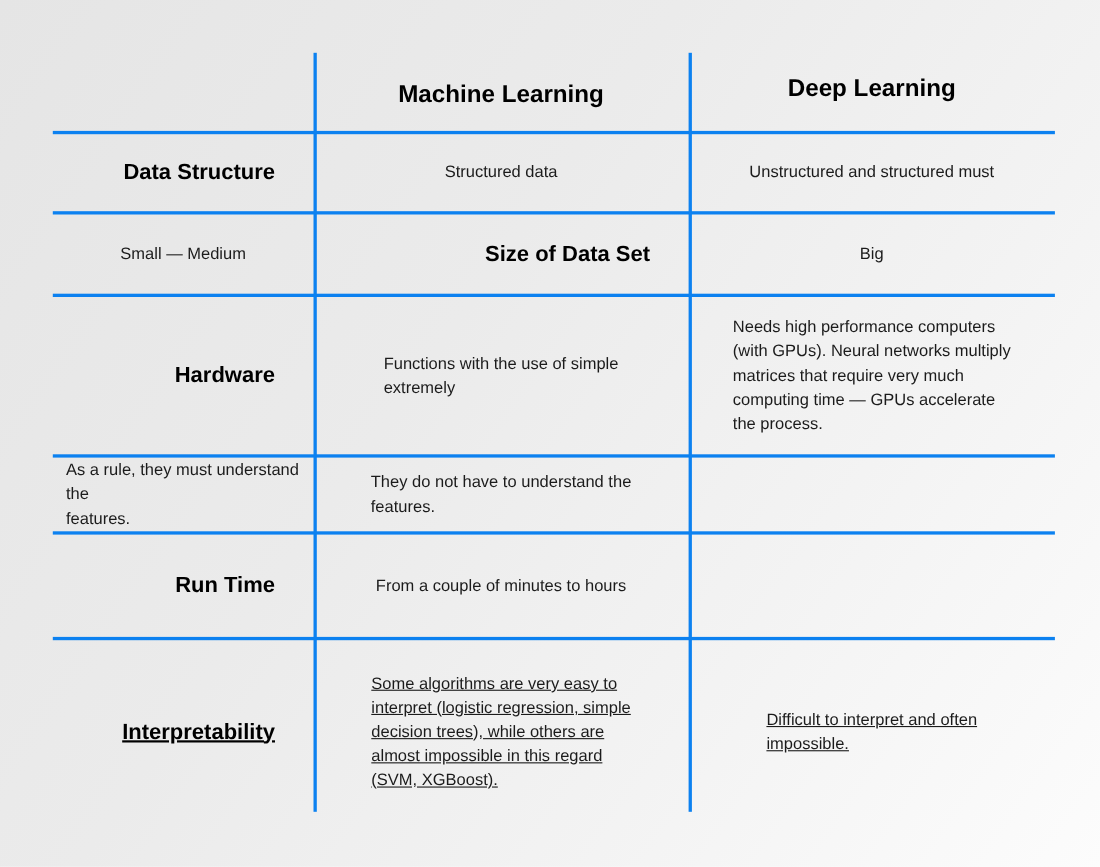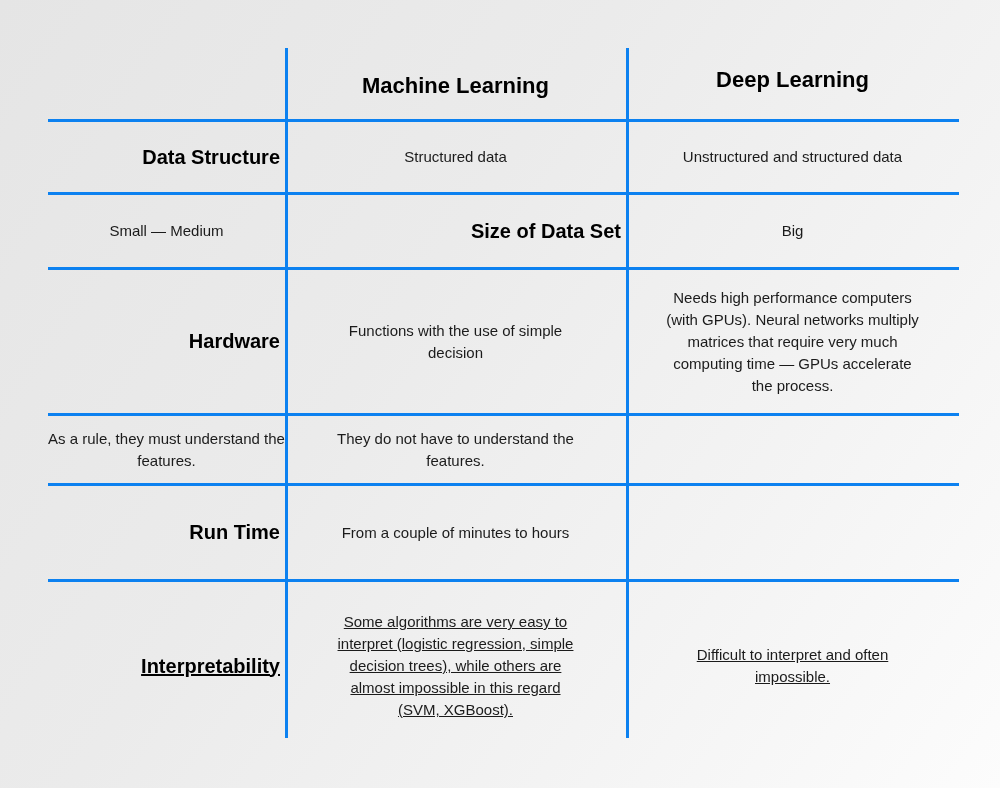--- a/index.html
+++ b/index.html
@@ -32,28 +32,28 @@
   .row-3{height:146px;}
   .row-4{height:70px;}
   .row-5{height:96px;}
   .row-6{height:156px;border-bottom:none;}
   .cell{
     display:flex;align-items:center;justify-content:center;
     box-sizing:border-box;
   }
   .label-cell{
     justify-content:flex-end;
-    padding-right:5px;
+    padding-right:35px;
     font-size:20px;font-weight:bold;color:#000;
     text-align:right;
   }
   .value-cell{
     font-size:15px;line-height:22px;color:var(--text);
-    text-align:center;white-space:pre-line;
-    padding:0 0;
+    white-space:pre-line;
+    padding:0 12px;
   }
   .head-cell{
     font-size:22px;font-weight:bold;color:#000;text-align:center;
   }
   .head-ml{transform:translateY(2px);}
   .head-dl{transform:translateY(-4px);}
   .row-6 .cell{padding-top:12px;text-decoration:underline;}
 </style>
 </head>
 <body>
@@ -66,33 +66,33 @@
 
     <div class="row row-header">
       <div class="cell"></div>
       <div class="cell head-cell head-ml">Machine Learning</div>
       <div class="cell head-cell head-dl">Deep Learning</div>
     </div>
 
     <div class="row row-1">
       <div class="cell label-cell">Data Structure</div>
       <div class="cell value-cell">Structured data</div>
-      <div class="cell value-cell">Unstructured and structured data</div>
+      <div class="cell value-cell">Unstructured and structured must</div>
     </div>
 
     <div class="row row-2">
       <div class="cell value-cell">Small — Medium</div>
       <div class="cell label-cell">Size of Data Set</div>
       <div class="cell value-cell">Big</div>
     </div>
 
     <div class="row row-3">
       <div class="cell label-cell">Hardware</div>
       <div class="cell value-cell">Functions with the use of simple
-decision</div>
+extremely</div>
       <div class="cell value-cell">Needs high performance computers
 (with GPUs). Neural networks multiply
 matrices that require very much
 computing time — GPUs accelerate
 the process.</div>
     </div>
 
     <div class="row row-4">
       <div class="cell value-cell">As a rule, they must understand the
 features.</div>

